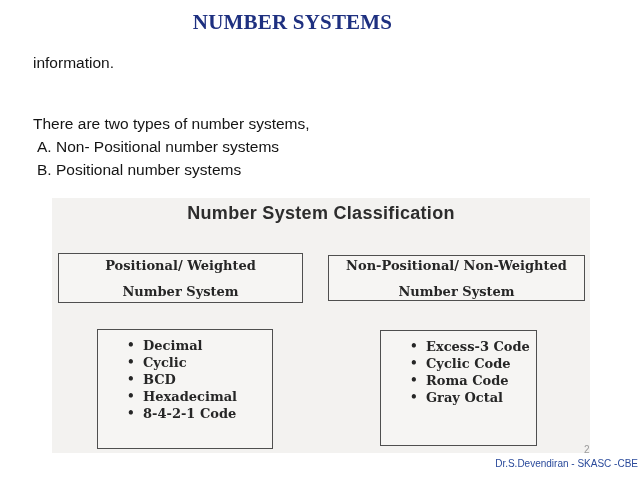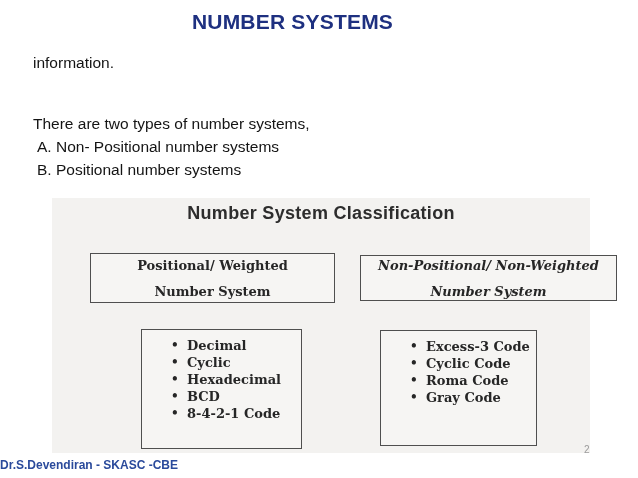--- a/index.html
+++ b/index.html
@@ -15,20 +15,21 @@
     position: absolute;
     top: 10px;
     left: 0;
     width: 585px;
     margin: 0;
     text-align: center;
     font-size: 21px;
     font-weight: bold;
     letter-spacing: 0.2px;
     color: #1e3080;
+    font-family: Liberation Serif, serif;
   }
   .para {
     position: absolute;
     left: 33px;
     font-size: 15.5px;
     line-height: 23px;
     color: #141414;
   }
   .para-intro { top: 51px; }
   .para-types { top: 112px; }
@@ -63,25 +64,24 @@
     color: #262626;
   }
   .headbox {
     display: flex;
     flex-direction: column;
     align-items: center;
     justify-content: center;
     row-gap: 11px;
     text-align: center;
     font-size: 13px;
-    margin-left: 32px;
   }
   .box-positional     { left: 6px;   top: 55px;  width: 245px; height: 50px; }
-  .box-non-positional { left: 276px; top: 57px;  width: 257px; height: 46px; font-style: italic; }
-  .box-list-left      { left: 45px;  top: 131px; width: 161px; height: 120px; margin-left: 44px; }
+  .box-non-positional { left: 276px; top: 57px;  width: 257px; height: 46px; }
+  .box-list-left      { left: 45px;  top: 131px; width: 176px; height: 120px; }
   .box-list-right     { left: 328px; top: 132px; width: 157px; height: 116px; }
   .dlist {
     list-style: none;
     margin: 0;
     padding: 7px 4px 0 27px;
     font-size: 13px;
   }
   .dlist li {
     position: relative;
     padding-left: 18px;
@@ -92,23 +92,23 @@
     content: "\2022";
     position: absolute;
     left: 2px;
     font-size: 12px;
   }
   .footer-credit {
     position: absolute;
     top: 458px;
     left: 0;
     width: 100%;
-    text-align: left;
-    font-size: 12px;
-    font-weight: bold;
+    text-align: right;
+    font-size: 10px;
+    font-weight: normal;
     color: #2a4a9b;
   }
   .page-number {
     position: absolute;
     left: 584px;
     top: 444px;
     font-size: 10px;
     color: #9a9a9a;
   }
 </style>
@@ -139,32 +139,32 @@
 
     <div class="dbox headbox box-non-positional">
       <div>Non-Positional/ Non-Weighted</div>
       <div>Number System</div>
     </div>
 
     <div class="dbox box-list-left">
       <ul class="dlist">
         <li>Decimal</li>
         <li>Cyclic</li>
+        <li>BCD</li>
         <li>Hexadecimal</li>
-        <li>BCD</li>
         <li>8-4-2-1 Code</li>
       </ul>
     </div>
 
     <div class="dbox box-list-right">
       <ul class="dlist">
         <li>Excess-3 Code</li>
         <li>Cyclic Code</li>
         <li>Roma Code</li>
-        <li>Gray Code</li>
+        <li>Gray Octal</li>
       </ul>
     </div>
   </div>
 
   <div class="page-number">2</div>
 
   <div class="footer-credit">Dr.S.Devendiran - SKASC -CBE</div>
 
 </div>
 

